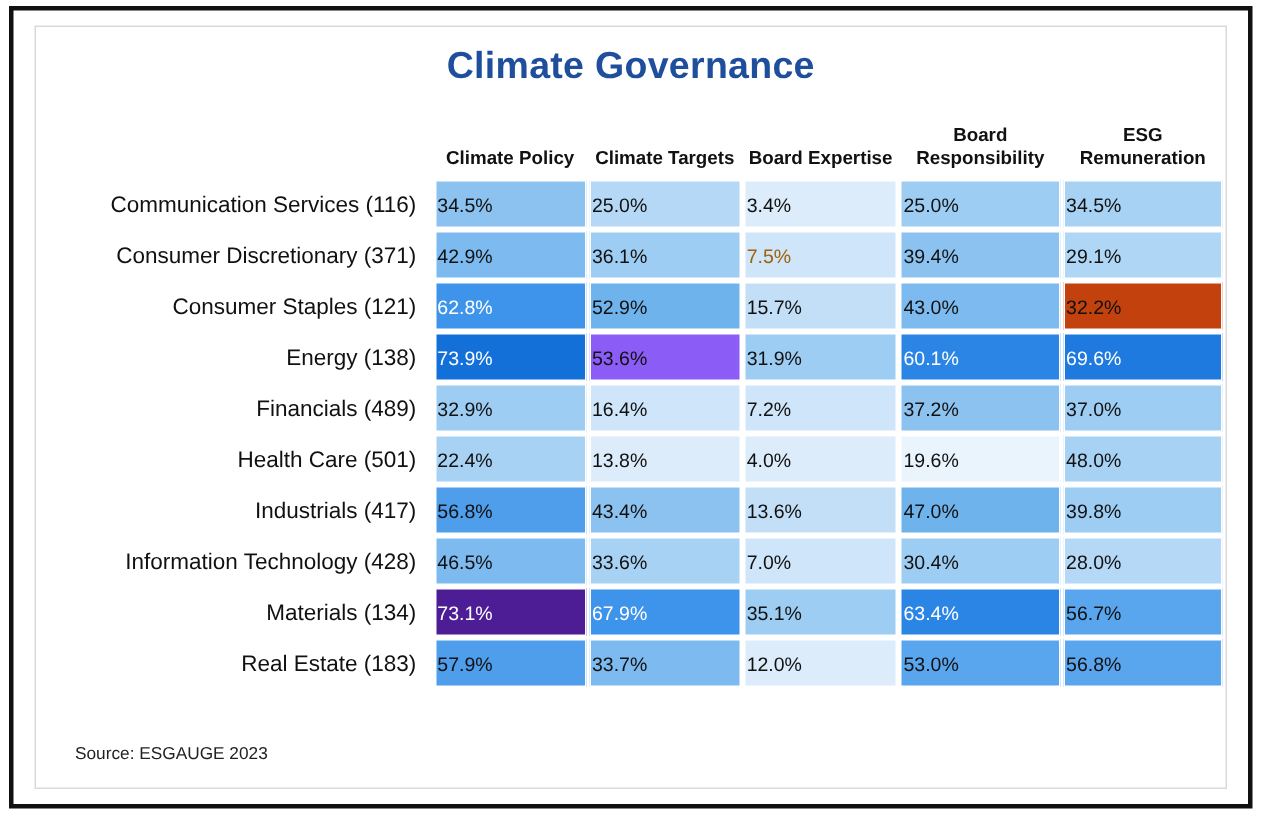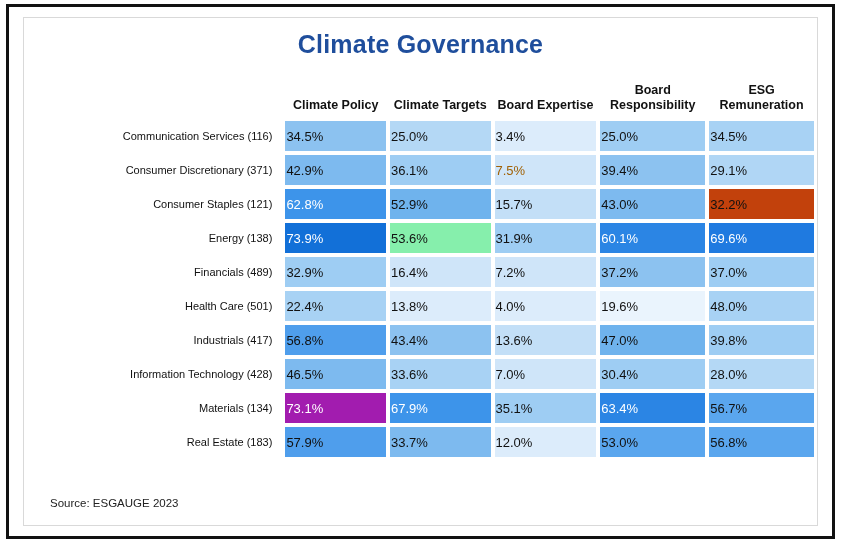--- a/index.html
+++ b/index.html
@@ -70,21 +70,21 @@
     vertical-align: bottom;
     padding: 2px 2px 6px 2px;
     line-height: 1.15;
     height: 40px;
   }
   table.heat td.rowhead {
     width: 230px;
     text-align: right;
     padding-right: 10px;
     color: #111111;
-    font-size: 11px;
+    font-size: 15px;
     background: #ffffff;
     white-space: nowrap;
   }
   table.heat td.cell {
     width: 105px;
     height: 28px;
     text-align: left;
     font-size: 13px;
     color: #111111;
     border: 1px solid #ffffff;
@@ -138,21 +138,21 @@
               <td class="rowhead">Consumer Staples (121)</td>
               <td class="cell" style="background: rgb(61, 148, 234); color: rgb(255, 255, 255);">62.8%</td>
               <td class="cell" style="background: rgb(111, 179, 237); color: rgb(17, 17, 17);">52.9%</td>
               <td class="cell" style="background: rgb(195, 223, 247); color: rgb(17, 17, 17);">15.7%</td>
               <td class="cell" style="background: rgb(125, 186, 239); color: rgb(17, 17, 17);">43.0%</td>
               <td class="cell" style="background: #c2410c; color: rgb(17, 17, 17);">32.2%</td>
             </tr>
             <tr>
               <td class="rowhead">Energy (138)</td>
               <td class="cell" style="background: rgb(18, 112, 216); color: rgb(255, 255, 255);">73.9%</td>
-              <td class="cell" style="background: #86efac; color: rgb(17, 17, 17);">53.6%</td>
+              <td class="cell" style="background: #8b5cf6; color: rgb(17, 17, 17);">53.6%</td>
               <td class="cell" style="background: rgb(158, 205, 243); color: rgb(17, 17, 17);">31.9%</td>
               <td class="cell" style="background: rgb(43, 133, 228); color: rgb(255, 255, 255);">60.1%</td>
               <td class="cell" style="background: rgb(31, 122, 224); color: rgb(255, 255, 255);">69.6%</td>
             </tr>
             <tr>
               <td class="rowhead">Financials (489)</td>
               <td class="cell" style="background: rgb(158, 205, 243); color: rgb(17, 17, 17);">32.9%</td>
               <td class="cell" style="background: rgb(207, 229, 249); color: rgb(17, 17, 17);">16.4%</td>
               <td class="cell" style="background: rgb(207, 229, 249); color: rgb(17, 17, 17);">7.2%</td>
               <td class="cell" style="background: rgb(140, 194, 240); color: rgb(17, 17, 17);">37.2%</td>
@@ -177,21 +177,21 @@
             <tr>
               <td class="rowhead">Information Technology (428)</td>
               <td class="cell" style="background: rgb(125, 186, 239); color: rgb(17, 17, 17);">46.5%</td>
               <td class="cell" style="background: rgb(168, 210, 244); color: rgb(17, 17, 17);">33.6%</td>
               <td class="cell" style="background: rgb(207, 229, 249); color: rgb(17, 17, 17);">7.0%</td>
               <td class="cell" style="background: rgb(158, 205, 243); color: rgb(17, 17, 17);">30.4%</td>
               <td class="cell" style="background: rgb(180, 216, 245); color: rgb(17, 17, 17);">28.0%</td>
             </tr>
             <tr>
               <td class="rowhead">Materials (134)</td>
-              <td class="cell" style="background: #a21caf; color: rgb(255, 255, 255);">73.1%</td>
+              <td class="cell" style="background: #4c1d95; color: rgb(255, 255, 255);">73.1%</td>
               <td class="cell" style="background: rgb(61, 148, 234); color: rgb(255, 255, 255);">67.9%</td>
               <td class="cell" style="background: rgb(158, 205, 243); color: rgb(17, 17, 17);">35.1%</td>
               <td class="cell" style="background: rgb(43, 133, 228); color: rgb(255, 255, 255);">63.4%</td>
               <td class="cell" style="background: rgb(90, 166, 238); color: rgb(17, 17, 17);">56.7%</td>
             </tr>
             <tr>
               <td class="rowhead">Real Estate (183)</td>
               <td class="cell" style="background: rgb(79, 158, 236); color: rgb(17, 17, 17);">57.9%</td>
               <td class="cell" style="background: rgb(125, 186, 239); color: rgb(17, 17, 17);">33.7%</td>
               <td class="cell" style="background: rgb(220, 236, 251); color: rgb(17, 17, 17);">12.0%</td>

